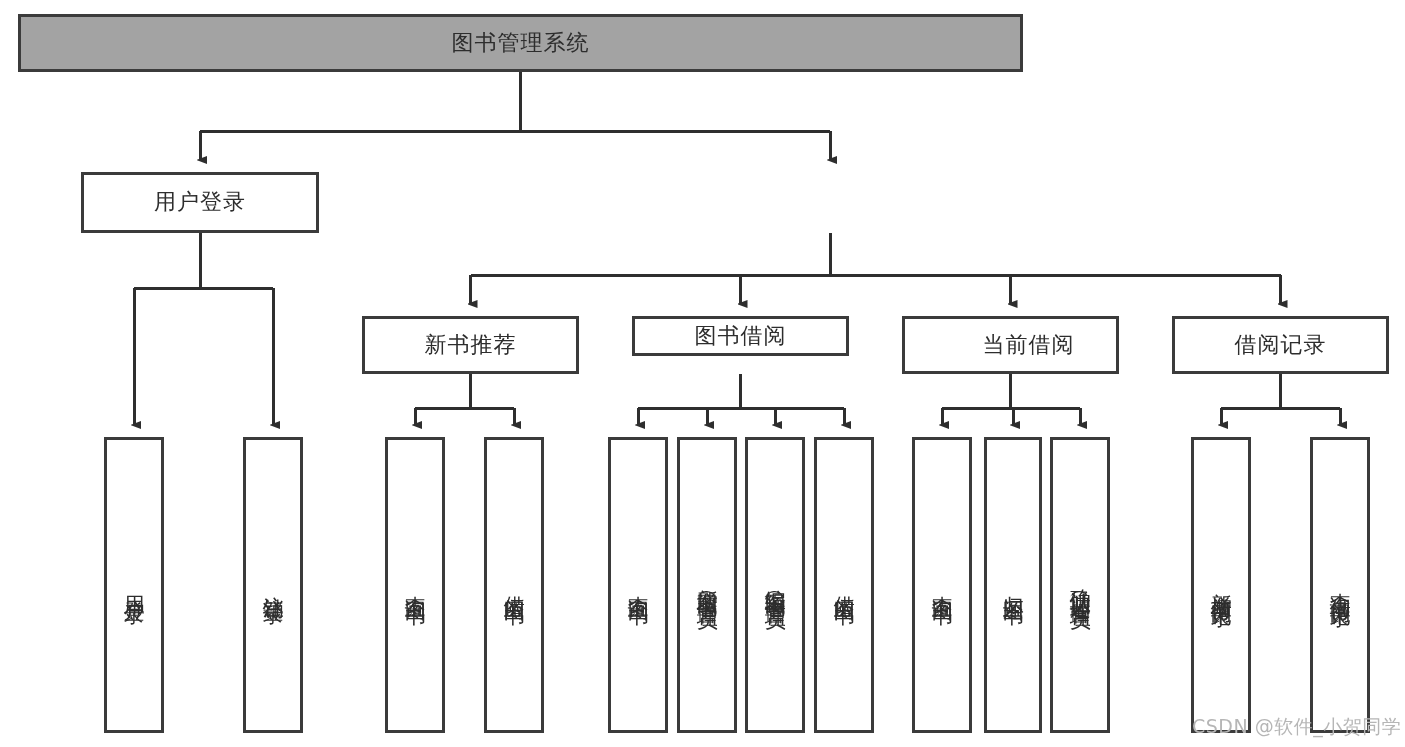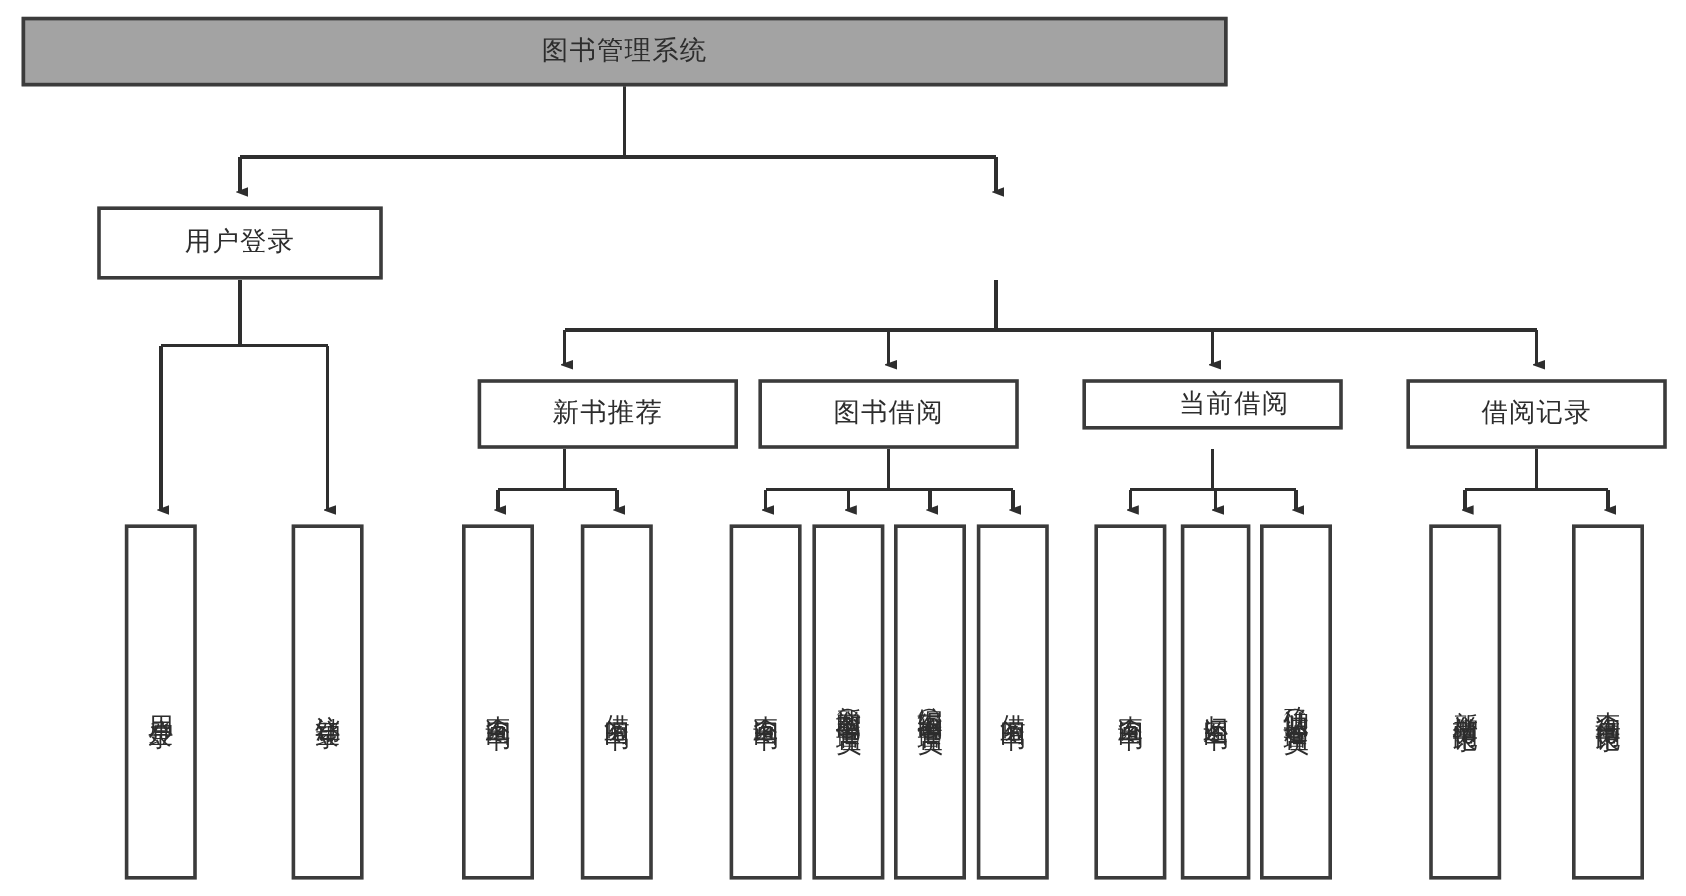--- a/index.html
+++ b/index.html
@@ -110,27 +110,27 @@
   </svg>
 
   <div class="node-box node-h" id="node-root" style="left: 18px; top: 14px; width: 1005px; height: 58px; border-color: rgb(59, 59, 59); background: #a3a3a3; color: rgb(45, 45, 45);">
     <span>图书管理系统</span>
   </div>
 
   <div class="node-box node-h" id="node-l1-0" style="left: 81px; top: 172px; width: 238px; height: 61px; border-color: rgb(59, 59, 59); background: rgb(255, 255, 255); color: rgb(45, 45, 45);">
     <span>用户登录</span>
   </div>
 
-  <div class="node-box node-h" id="node-l2-0" style="left: 362px; top: 316px; width: 217px; height: 58px; border-color: rgb(59, 59, 59); background: rgb(255, 255, 255); color: rgb(45, 45, 45); margin-left: 36px;">
+  <div class="node-box node-h" id="node-l2-0" style="left: 362px; top: 316px; width: 217px; height: 58px; border-color: rgb(59, 59, 59); background: rgb(255, 255, 255); color: rgb(45, 45, 45);">
     <span>新书推荐</span>
   </div>
-  <div class="node-box node-h" id="node-l2-1" style="left: 632px; top: 316px; width: 217px; height: 58px; border-color: rgb(59, 59, 59); background: rgb(255, 255, 255); color: rgb(45, 45, 45);">
+  <div class="node-box node-h" id="node-l2-1" style="left: 632px; top: 316px; width: 217px; height: 40px; border-color: rgb(59, 59, 59); background: rgb(255, 255, 255); color: rgb(45, 45, 45);">
     <span>图书借阅</span>
   </div>
-  <div class="node-box node-h" id="node-l2-2" style="left: 902px; top: 316px; width: 217px; height: 42px; border-color: rgb(59, 59, 59); background: rgb(255, 255, 255); color: rgb(45, 45, 45); padding-left: 36px;">
+  <div class="node-box node-h" id="node-l2-2" style="left: 902px; top: 316px; width: 217px; height: 58px; border-color: rgb(59, 59, 59); background: rgb(255, 255, 255); color: rgb(45, 45, 45); padding-left: 36px;">
     <span>当前借阅</span>
   </div>
   <div class="node-box node-h" id="node-l2-3" style="left: 1172px; top: 316px; width: 217px; height: 58px; border-color: rgb(59, 59, 59); background: rgb(255, 255, 255); color: rgb(45, 45, 45);">
     <span>借阅记录</span>
   </div>
 
   <div class="node-box node-v" id="node-leaf-0" style="left: 104px; top: 437px; width: 60px; height: 296px; border-color: rgb(59, 59, 59); background: rgb(255, 255, 255); color: rgb(45, 45, 45);">
     <span>用户登录</span>
   </div>
   <div class="node-box node-v" id="node-leaf-1" style="left: 243px; top: 437px; width: 60px; height: 296px; border-color: rgb(59, 59, 59); background: rgb(255, 255, 255); color: rgb(45, 45, 45);">
@@ -163,14 +163,15 @@
   <div class="node-box node-v" id="node-leaf-10" style="left: 1050px; top: 437px; width: 60px; height: 296px; border-color: rgb(59, 59, 59); background: rgb(255, 255, 255); color: rgb(45, 45, 45);">
     <span>确认归还（管理员）</span>
   </div>
   <div class="node-box node-v" id="node-leaf-11" style="left: 1191px; top: 437px; width: 60px; height: 296px; border-color: rgb(59, 59, 59); background: rgb(255, 255, 255); color: rgb(45, 45, 45);">
     <span>新增借阅记录</span>
   </div>
   <div class="node-box node-v" id="node-leaf-12" style="left: 1310px; top: 437px; width: 60px; height: 296px; border-color: rgb(59, 59, 59); background: rgb(255, 255, 255); color: rgb(45, 45, 45);">
     <span>查询借阅记录</span>
   </div>
 
+  <div class="watermark" id="watermark-el" style="left: 1192px; top: 714px; color: rgb(182, 182, 182);">CSDN @软件_小贺同学</div>
 
 </div>
 
 </body></html>

